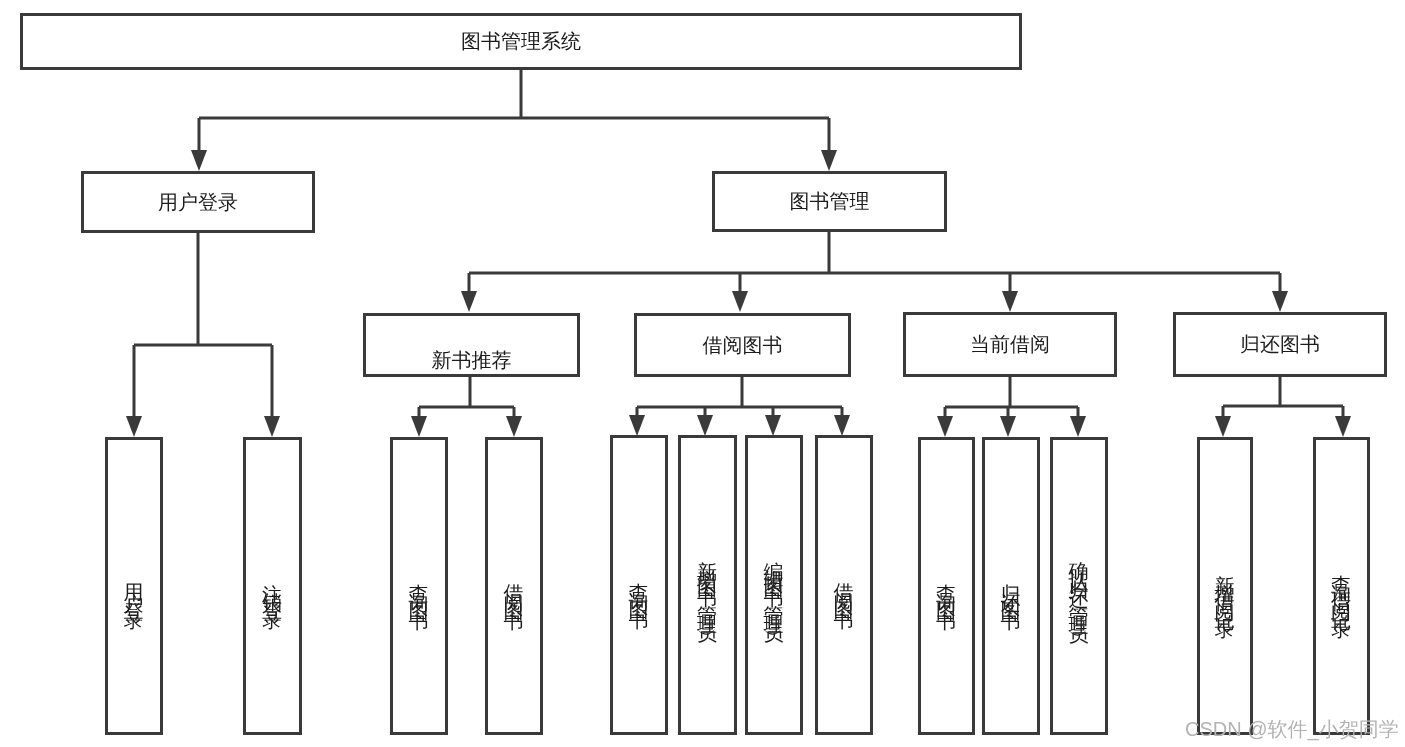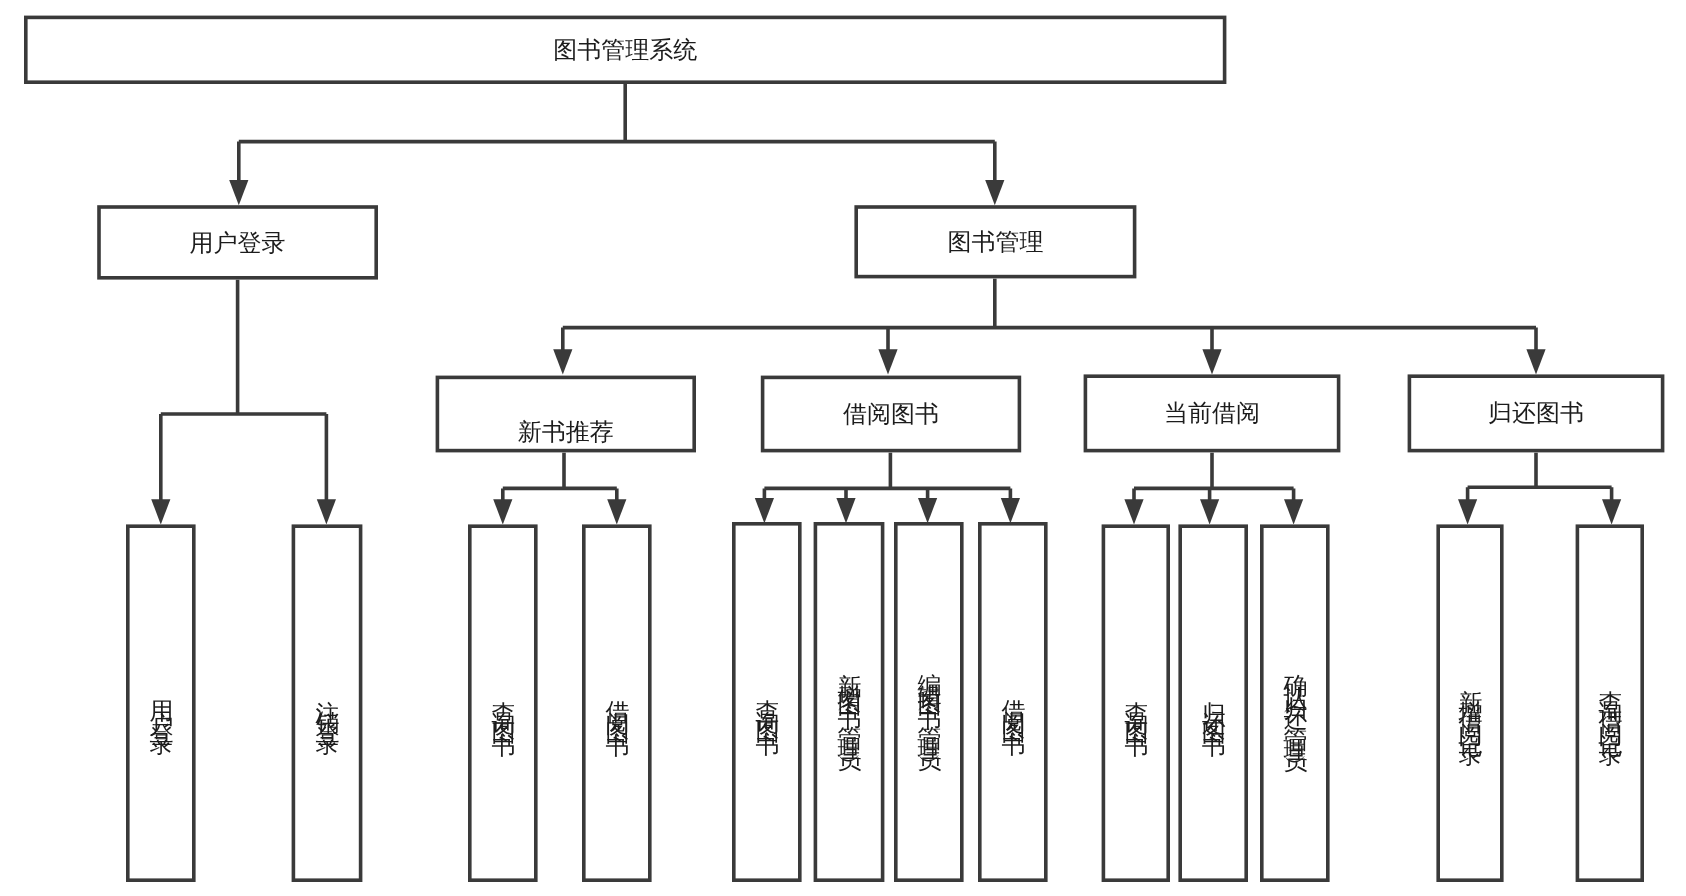--- a/index.html
+++ b/index.html
@@ -164,14 +164,15 @@
     <span class="v-label">确认归还（管理员）</span>
   </div>
 
   <div class="box" style="left:1197px; top:437px; width:56px; height:298px;">
     <span class="v-label">新增借阅记录</span>
   </div>
   <div class="box" style="left:1313px; top:437px; width:57px; height:298px;">
     <span class="v-label">查询借阅记录</span>
   </div>
 
+  <div class="watermark">CSDN @软件_小贺同学</div>
 
 </div>
 
 </body></html>

